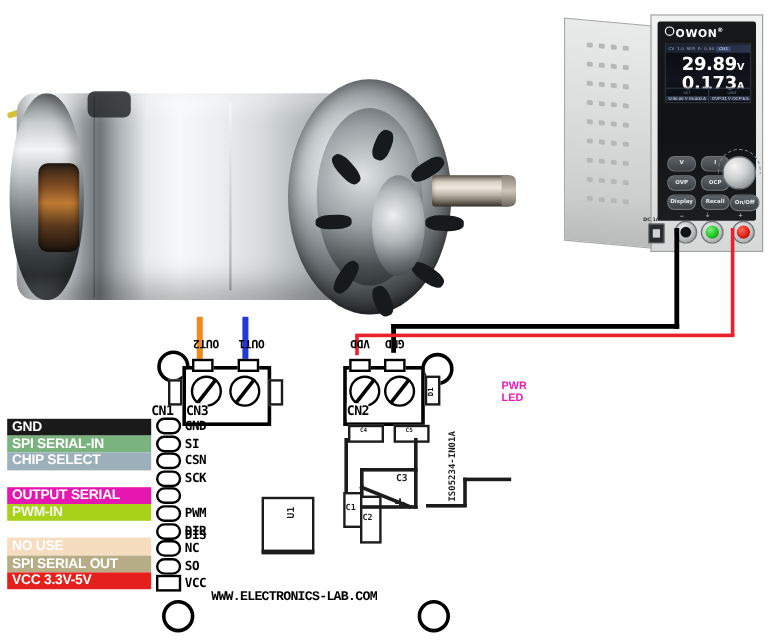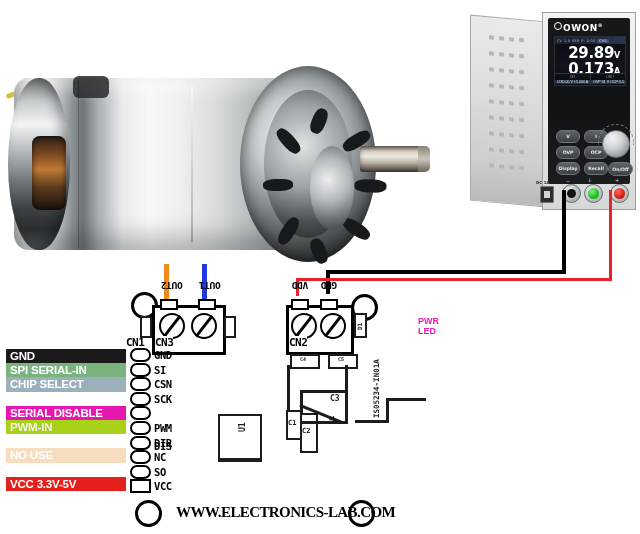--- a/index.html
+++ b/index.html
@@ -248,22 +248,22 @@
   .vert-code{
     position:absolute;left:372px;top:418px;
     font-family:"DejaVu Sans Mono", monospace;font-size:7.5px;font-weight:700;
     color:#1c1c1c;transform:rotate(-90deg);transform-origin:left top;white-space:nowrap;
   }
   .pwr-led-txt{
     position:absolute;left:370px;top:316px;font-family:"Liberation Sans", sans-serif;
     font-size:9px;font-weight:700;color:#ea19b4;line-height:10px;margin-left:48px;
   }
   .site{
-    position:absolute;left:176px;top:504px;
-    font-family:Liberation Serif, serif;font-size:15px;font-weight:700;
+    position:absolute;left:176px;top:492px;
+    font-family:Liberation Mono, monospace;font-size:11px;font-weight:700;
     color:#000;letter-spacing:-.6px;
   }
   .led-part{
     position:absolute;left:354px;top:313px;width:13px;height:25px;
     border:2.5px solid #1c1c1c;background:#fff;box-sizing:border-box;
   }
   .led-part .pl{position:absolute;left:0px;top:8px;font-size:6px;font-weight:700;font-family:"DejaVu Sans Mono", monospace;transform:rotate(-90deg);}
   .res-part{
     position:absolute;width:12px;height:22px;border:2.5px solid #1c1c1c;background:#fff;box-sizing:border-box;
   }
@@ -467,23 +467,24 @@
     <div class="cn1-name" style="top:73.0px;">PWM</div>
     <div class="cn1-name" style="top:87.6px;">DIR</div>
     <div class="cn1-name" style="top:102.2px;">NC</div>
     <div class="cn1-name" style="top:116.8px;">SO</div>
     <div class="cn1-name" style="top:131.4px;">VCC</div>
   </div>
 
   <div class="band" style="top: 349px; background: rgb(26, 26, 26); color: rgb(255, 255, 255);">GND</div>
   <div class="band" style="top: 363.2px; background: rgb(123, 179, 126); color: rgb(255, 255, 255);">SPI SERIAL-IN</div>
   <div class="band" style="top: 377.4px; background: rgb(155, 176, 187); color: rgb(255, 255, 255);">CHIP SELECT</div>
-  <div class="band" style="top: 405.8px; background: rgb(230, 23, 176); color: rgb(255, 255, 255);">SERIAL DISABLE</div>
+  <div class="band" style="top: 405.8px; background: rgb(230, 23, 176); color: rgb(255, 255, 255);">OUTPUT SERIAL</div>
   <div class="band" style="top: 420px; background: rgb(168, 210, 26); color: rgb(242, 242, 234);">PWM-IN</div>
   <div class="band" style="top: 448.4px; background: rgb(246, 221, 192); color: rgb(255, 255, 255);">NO USE</div>
+  <div class="band" style="top: 462.6px; background: rgb(182, 173, 134); color: rgb(255, 255, 255);">SPI SERIAL OUT</div>
   <div class="band" style="top: 476.8px; background: rgb(229, 32, 28); color: rgb(255, 255, 255);">VCC  3.3V-5V</div>
 
   <div class="u1-chip"></div>
   <div class="u1-bar"></div>
   <div class="u1-txt">U1</div>
 
   <div class="part-rect" style="left:286px;top:410px;width:12px;height:26px;"></div>
   <div class="part-lbl" style="left:288px;top:419px;">C1</div>
   <div class="part-rect" style="left:300px;top:413px;width:14px;height:36px;"></div>
   <div class="part-lbl" style="left:302px;top:427px;">C2</div>

